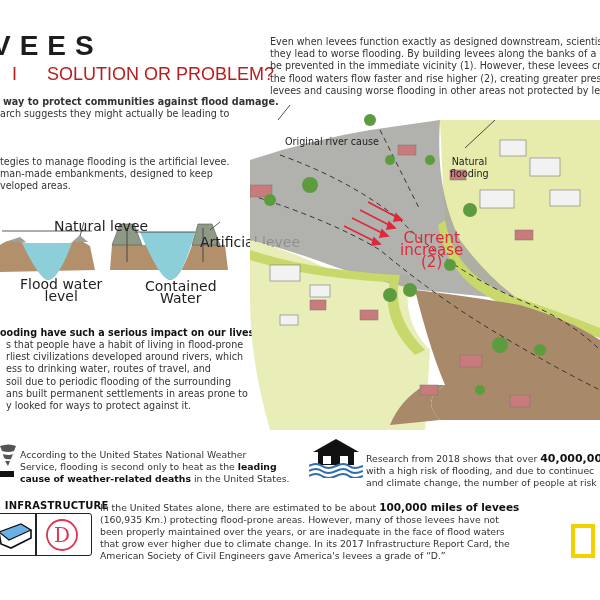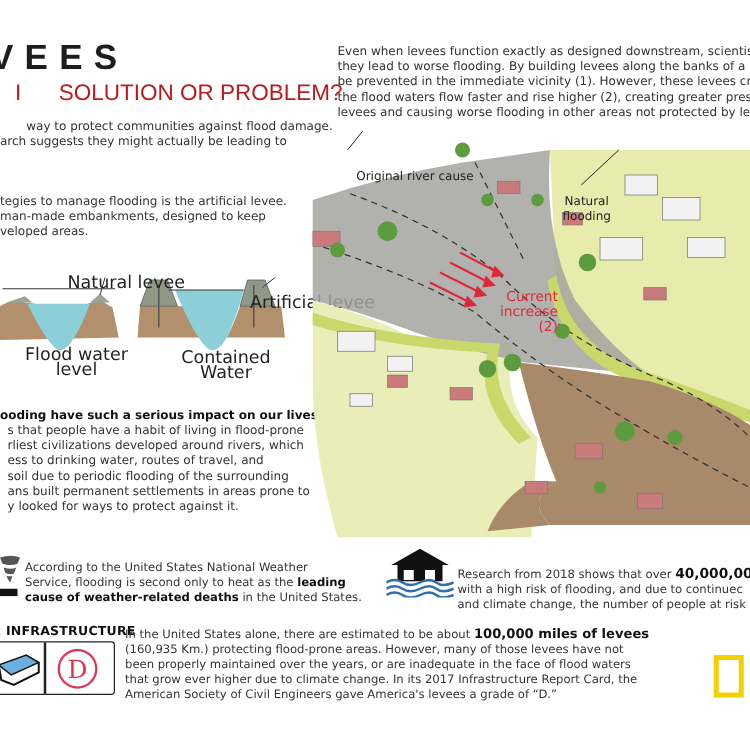--- a/index.html
+++ b/index.html
@@ -9,38 +9,38 @@
   .subtitle { left: 0; top: 64px; font-size: 18px; color: #b91c1c; font-family: "Liberation Sans", sans-serif; white-space: nowrap; }
   .subtitle .sep { display: inline-block; width: 30px; }
   .p { font-size: 9.6px; line-height: 12.2px; color: #333; white-space: nowrap; font-family: "DejaVu Sans", sans-serif; }
   .intro { left: 0; top: 96px; }
   .intro2 { left: 0; top: 156px; }
   .why-h { left: 0; top: 327px; font-weight: bold; font-size: 9.6px; color: #111; }
   .why { left: 6px; top: 339px; }
   .right-p { left: 270px; top: 36px; }
   .diagram-label { font-size: 14px; color: #222; text-align: center; white-space: nowrap; }
   .map-label { font-size: 9.6px; color: #222; white-space: nowrap; text-align: center; line-height: 12px; margin-top: 40px; }
-  .current { color: #e0283a; font-size: 11px; text-align: right; line-height: 12px; }
+  .current { color: #e0283a; font-size: 15px; text-align: center; line-height: 12px; }
   .fact { font-size: 9.3px; line-height: 12px; color: #333; white-space: nowrap; }
   .fact b { color: #111; }
   .infra-head { left: -6px; top: 500px; font-weight: bold; font-size: 10px; color: #111; letter-spacing: 0.2px; }
   .grade-box { left: -6px; top: 513px; width: 98px; height: 43px; border: 1.5px solid #222; border-radius: 3px; }
   .grade-box .divider { position: absolute; left: 40px; top: 0; width: 1.5px; height: 100%; background: #222; }
   .ng-logo { left: 571px; top: 524px; width: 24px; height: 34px; border: 4px solid #f5d000; }
 </style>
 </head>
 <body>
 
 <div class="abs title">VEES</div>
 <div class="abs subtitle">
   <span style="margin-left:12px;">I</span><span class="sep"></span><span>SOLUTION OR PROBLEM?</span>
 </div>
 
 <div class="abs p intro">
-  <div style="padding-left:21px;">way to protect communities against flood damage.</div>
+  <div style="padding-left:3px;font-weight:bold;">way to protect communities against flood damage.</div>
   <div>arch suggests they might actually be leading to</div>
 </div>
 <div class="abs p intro2">
   <div>tegies to manage flooding is the artificial levee.</div>
   <div>man-made embankments, designed to keep</div>
   <div>veloped areas.</div>
 </div>
 
 <div class="abs" style="left:0;top:210px;width:255px;height:95px;">
   <svg width="255" height="70" viewBox="0 0 255 70">

